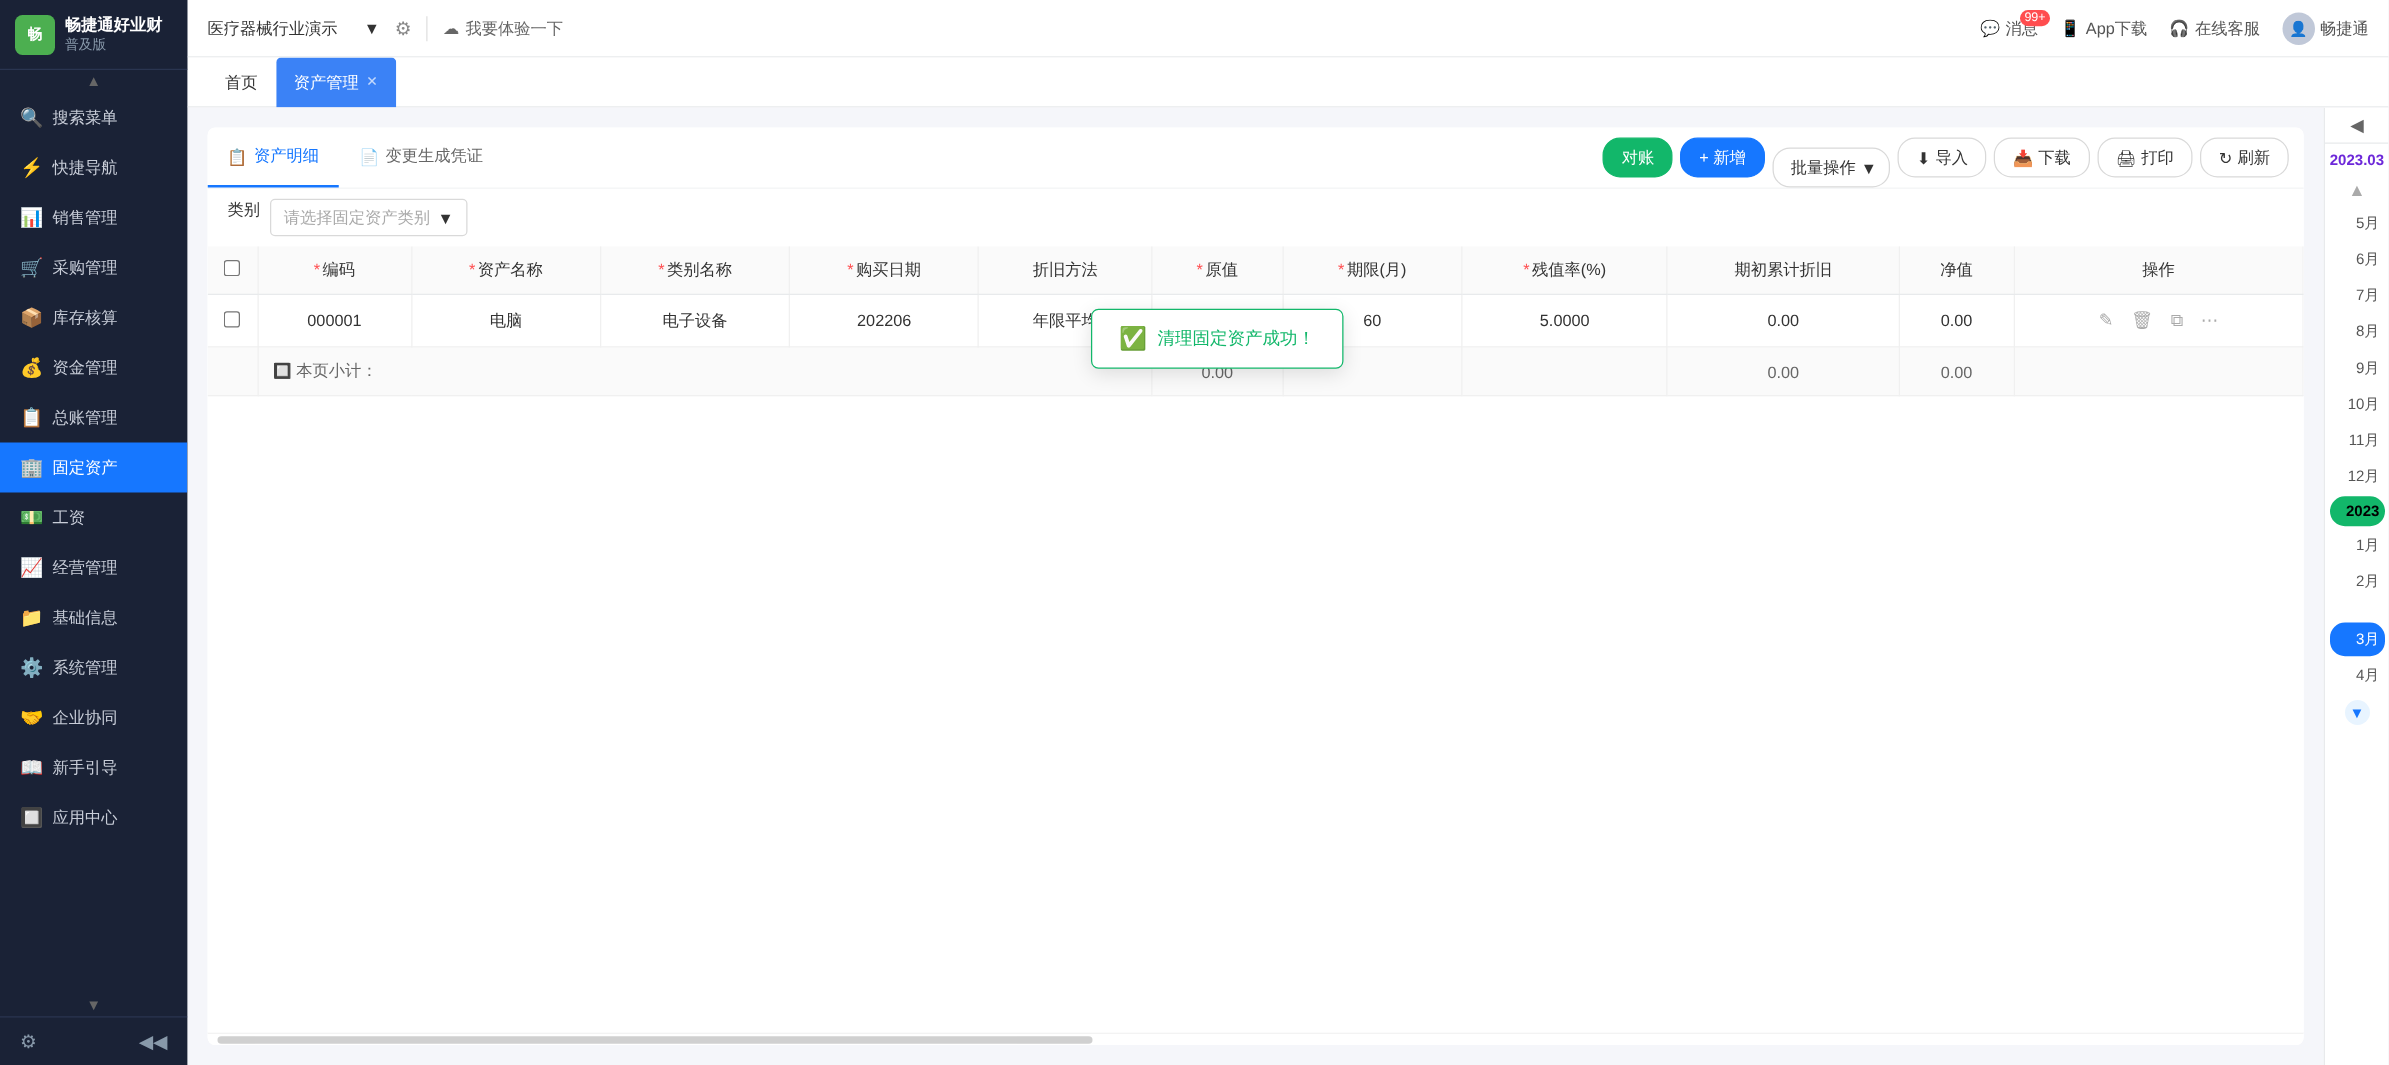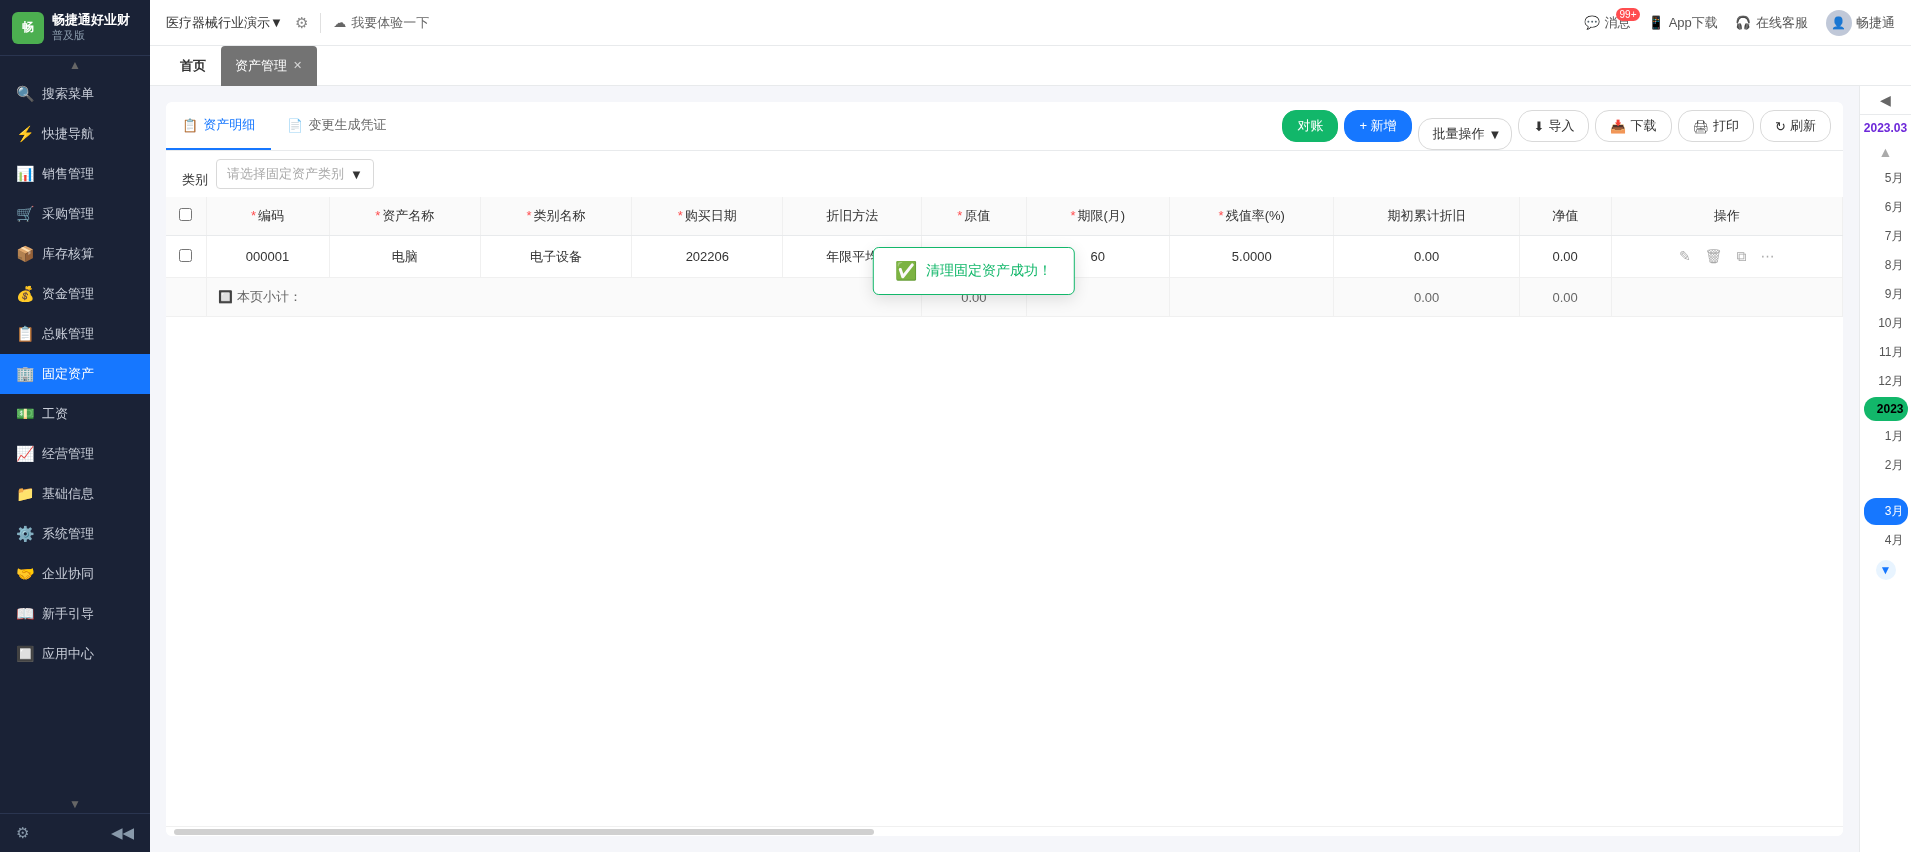--- a/index.html
+++ b/index.html
@@ -71,21 +71,21 @@
       background: #fff;
       height: 46px;
       display: flex;
       align-items: center;
       padding: 0 16px;
       border-bottom: 1px solid #e8eaec;
       gap: 12px;
       flex-shrink: 0;
     }
     .topbar-company {
-      display: flex; align-items: center; gap: 0;
+      display: flex; align-items: center; gap: 21px;
       font-size: 13px; color: #333; cursor: pointer;
     }
     .topbar-divider { width: 1px; height: 20px; background: #e0e0e0; }
     .topbar-experience {
       display: flex; align-items: center; gap: 5px;
       color: #666; font-size: 13px; cursor: pointer;
     }
     .topbar-right {
       margin-left: auto;
       display: flex; align-items: center; gap: 18px;
@@ -119,23 +119,23 @@
     }
     .tab-item {
       padding: 0 14px;
       height: 40px;
       display: flex; align-items: center; gap: 6px;
       cursor: pointer;
       font-size: 13px;
       color: #555;
       border-right: 1px solid transparent;
     }
-    .tab-item.home { color: #333; font-weight: 700; }
+    .tab-item.home { color: #333; font-weight: 400; }
     .tab-item.active {
-      background: #737373;
+      background: #3b82f6;
       color: #fff;
       border-radius: 4px 4px 0 0;
     }
     .tab-close { font-size: 11px; cursor: pointer; opacity: 0.7; }
 
     
     .content {
       flex: 1;
       display: flex;
       overflow: hidden;
@@ -182,21 +182,21 @@
       cursor: pointer;
       display: flex; align-items: center; gap: 4px;
       color: #333;
     }
     .btn.primary { background: #1677ff; border-color: #1677ff; color: #fff; }
     .btn.success { background: #12b76a; border-color: #12b76a; color: #fff; }
     .btn.dropdown { padding-right: 10px; margin-top: 16px; }
 
     
     .filter-row {
-      display: flex; align-items: flex-end; gap: 8px;
+      display: flex; align-items: flex-start; gap: 8px;
       padding: 8px 16px;
       background: #fff;
       flex-shrink: 0;
     }
     .filter-label { font-size: 13px; color: #333; }
     .filter-select {
       display: flex; align-items: center; gap: 6px;
       border: 1px solid #d9d9d9;
       border-radius: 4px;
       padding: 5px 10px;

